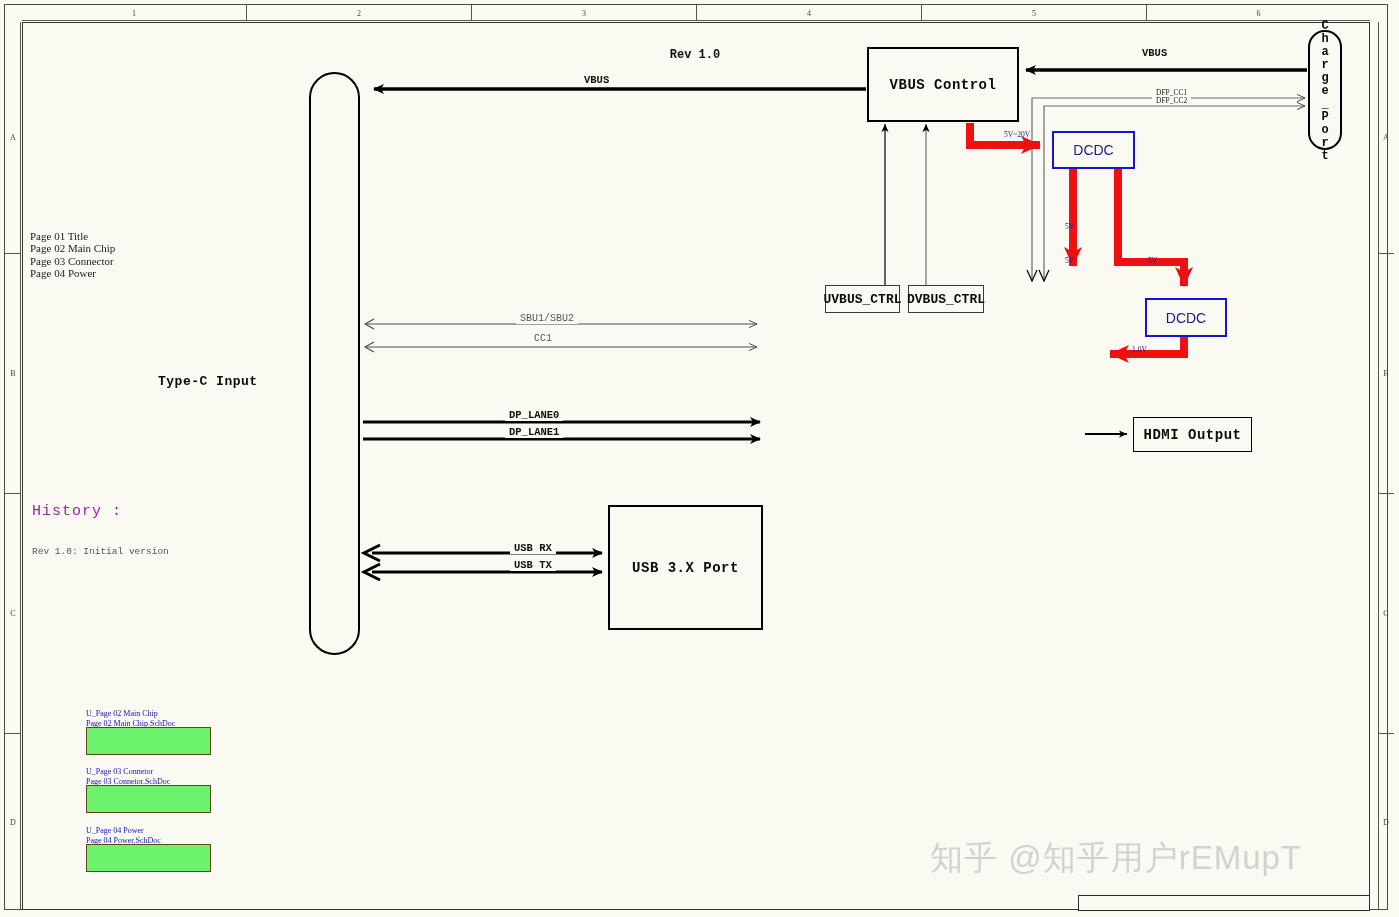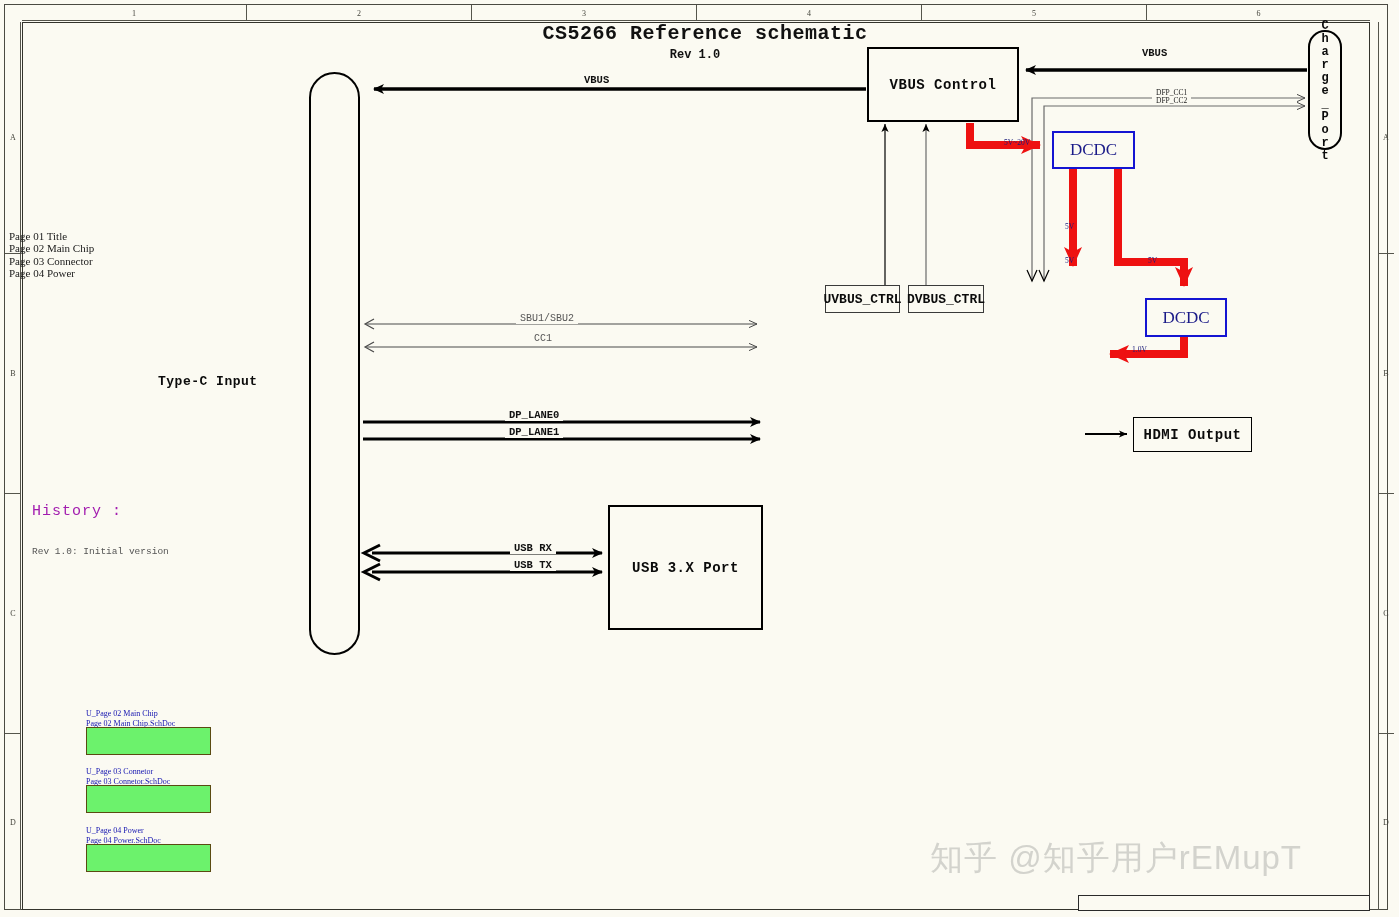--- a/index.html
+++ b/index.html
@@ -33,40 +33,40 @@
      font-family:"Liberation Serif",serif;display:flex;align-items:center;justify-content:center;}
   .zrow-r.last{border-bottom:none;}
 
   
   .sch-title{position:absolute;left:530px;top:22px;width:350px;text-align:center;
      font-size:20px;font-weight:bold;color:#111;letter-spacing:.5px;}
   .sch-rev{position:absolute;left:620px;top:48px;width:150px;text-align:center;
      font-size:12px;font-weight:bold;color:#111;}
 
   
-  .pagelist{position:absolute;left:9px;top:230px;font-family:"Liberation Serif",serif;
+  .pagelist{position:absolute;left:30px;top:230px;font-family:"Liberation Serif",serif;
      font-size:11px;color:#1b1b1b;line-height:12.3px;}
   .hist-title{position:absolute;left:32px;top:503px;font-size:15px;color:#a21caf;letter-spacing:1px;}
   .hist-line{position:absolute;left:32px;top:546px;font-size:9.5px;color:#555;}
 
   
   .sheetsym{position:absolute;width:125px;height:28px;background:#6cf26c;
      border:1.5px solid #5a4a12;box-sizing:border-box;}
   .sheet-desig{position:absolute;font-family:"Liberation Serif",serif;font-size:8px;
      color:#1414b0;white-space:nowrap;}
   .sheet-file{position:absolute;font-family:"Liberation Serif",serif;font-size:8px;
      color:#1414b0;white-space:nowrap;text-decoration:underline;}
 
   
   .blk{position:absolute;background:#fbfaf2;border:2.6px solid #000;box-sizing:border-box;
      display:flex;align-items:center;justify-content:center;
      font-size:14px;font-weight:bold;color:#0b0b0b;letter-spacing:.5px;}
   .blk.thin{border-width:1.6px;}
-  .blk.dcdc{border:2.4px solid #1414d2;color:#1a1a88;font-family:Liberation Serif, serif;
-     font-weight:normal;font-size:17px;letter-spacing:0;}
+  .blk.dcdc{border:2.4px solid #1414d2;color:#1a1a88;font-family:Liberation Sans, sans-serif;
+     font-weight:normal;font-size:14px;letter-spacing:0;}
   .blk.chip{font-size:25px;letter-spacing:2px;}
   .blk.ctrl{border:1px solid #3a3a3a;font-size:13px;background:#fbfaf2;letter-spacing:0;}
 
   
   .capsule{position:absolute;background:#fbfaf2;border:2.4px solid #000;border-radius:999px;
      box-sizing:border-box;}
   .capsule-label-v{position:absolute;font-size:12px;font-weight:bold;color:#0b0b0b;
      writing-mode:vertical-rl;text-orientation:upright;letter-spacing:-1px;
      left:50%;top:50%;transform:translate(-50%,-50%);white-space:nowrap;}
 
@@ -113,21 +113,20 @@
     <div class="zrow last" style="top:712px;height:176px">D</div>
   </div>
 
   <div class="zone-strip-right">
     <div class="zrow-r" style="top:0;height:232px">A</div>
     <div class="zrow-r" style="top:232px;height:240px">B</div>
     <div class="zrow-r" style="top:472px;height:240px">C</div>
     <div class="zrow-r last" style="top:712px;height:176px">D</div>
   </div>
 
-  <div class="sch-title">CS5266 Reference schematic</div>
   <div class="sch-rev">Rev 1.0</div>
 
   <div class="pagelist" style="white-space:pre">Page 01 Title
 Page 02 Main Chip
 Page 03 Connector
 Page 04 Power</div>
   <div class="hist-title">History :</div>
   <div class="hist-line">Rev 1.0: Initial version</div>
 
   <div class="sheet-desig" style="left:86px;top:709px">U_Page 02 Main Chip</div>
@@ -221,21 +220,21 @@
 
   <div class="netlabel gray" style="left:516px;top:313px;">SBU1/SBU2</div>
   <div class="netlabel gray" style="left:530px;top:333px;">CC1</div>
 
   <div class="netlabel" style="left:505px;top:409px;">DP_LANE0</div>
   <div class="netlabel" style="left:505px;top:426px;">DP_LANE1</div>
 
   <div class="netlabel" style="left:510px;top:542px;">USB RX</div>
   <div class="netlabel" style="left:510px;top:559px;">USB TX</div>
 
-  <div class="netlabel pwr" style="left:1000px;top:138px;">5V~20V</div>
+  <div class="netlabel pwr" style="left:1000px;top:130px;">5V~20V</div>
   <div class="netlabel pwr" style="left:1061px;top:222px;">5V</div>
   <div class="netlabel pwr" style="left:1061px;top:256px;">5V</div>
   <div class="netlabel pwr" style="left:1144px;top:256px;">5V</div>
   <div class="netlabel pwr" style="left:1128px;top:345px;">1.0V</div>
 
   <div class="watermark">知乎 @知乎用户rEMupT</div>
   <div class="tblock"></div>
 
 </div>
 

